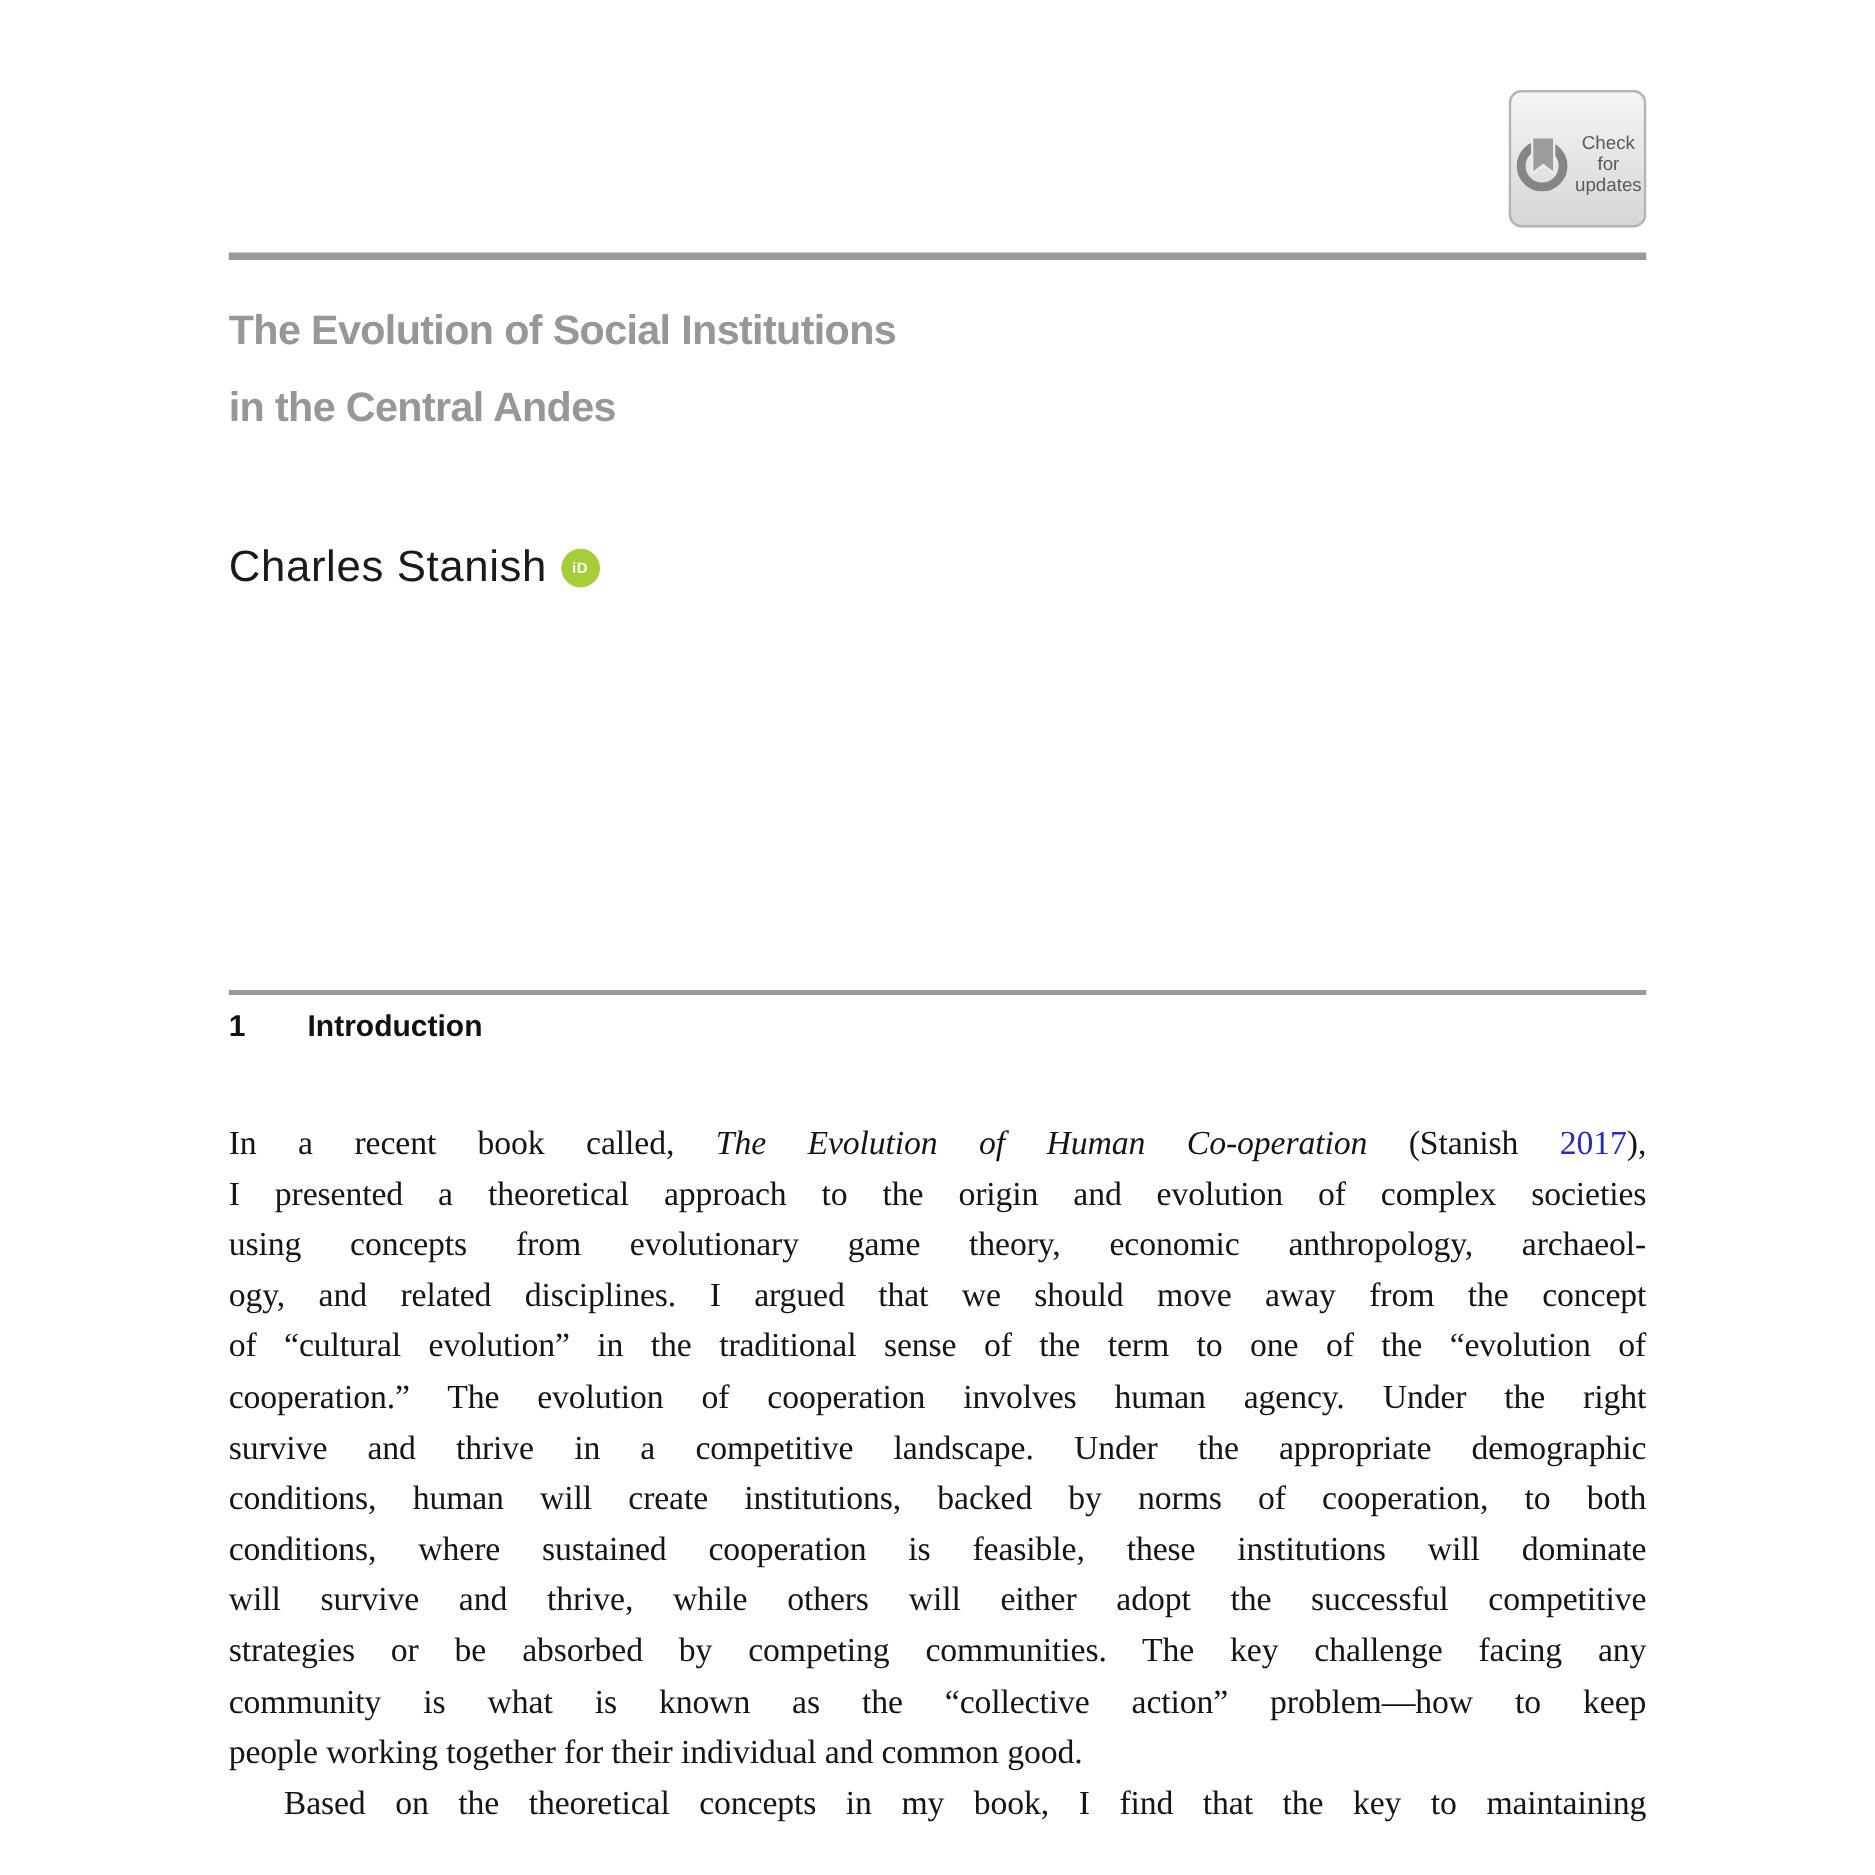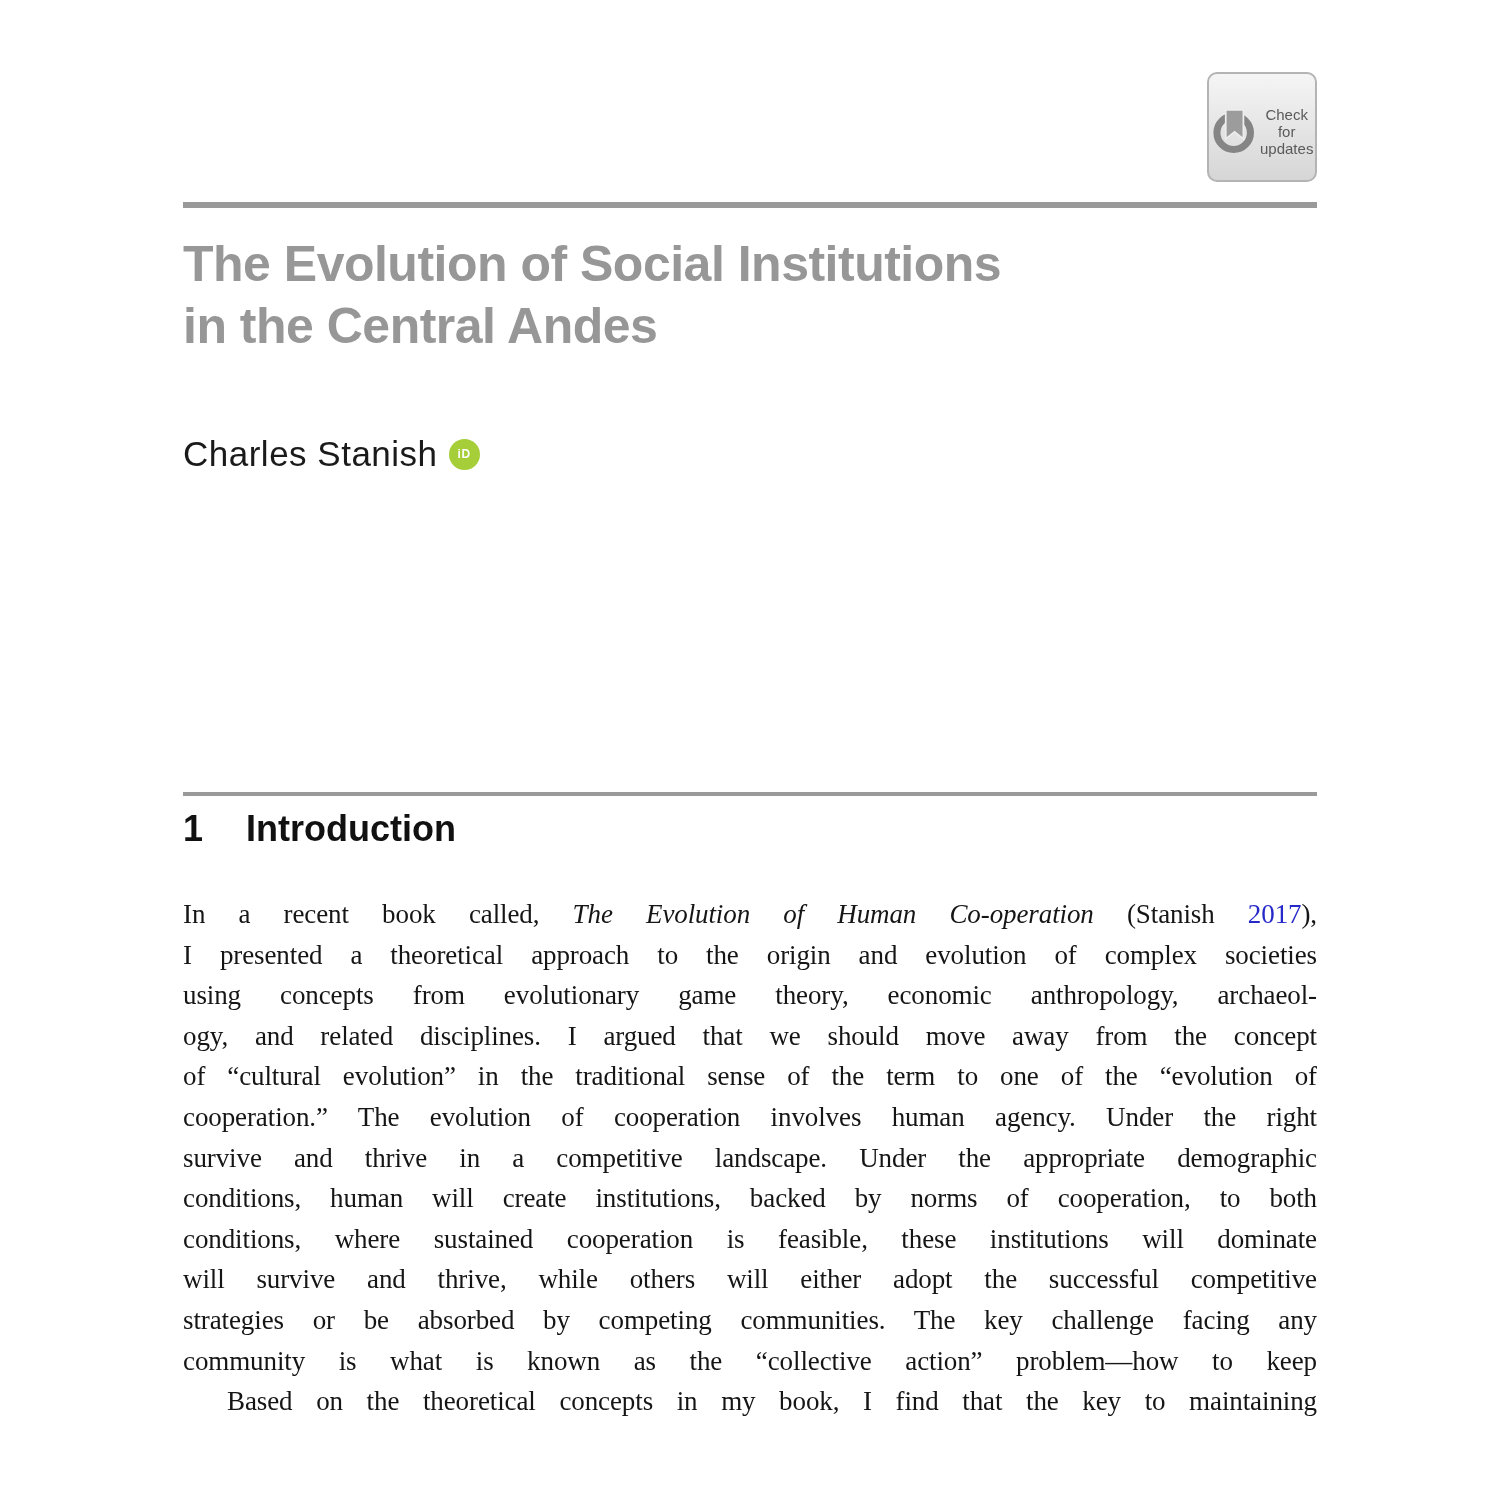--- a/index.html
+++ b/index.html
@@ -17,35 +17,35 @@
     padding-top:7px; cursor:pointer;
   }
   .badge svg { width:56px; height:56px; display:block; }
   .badge-text { font-size:15px; line-height:17px; color:#5a5a5a; text-align:center; margin-top:2px; }
 
   .rule-top { position:absolute; left:183px; top:202px; width:1134px; height:6px; background:#9a9a9a; }
   .rule-mid { position:absolute; left:183px; top:792px; width:1134px; height:4px; background:#9a9a9a; }
 
   .title {
     position:absolute; left:183px; top:233px; width:1200px;
-    font-size:50px; font-weight:bold; color:#979797; line-height:62px; letter-spacing:-0.5px;
+    font-size:33px; font-weight:bold; color:#979797; line-height:62px; letter-spacing:-0.5px;
   }
   .title span { display:block; }
 
   .author {
     position:absolute; left:183px; top:434px; display:flex; align-items:center;
     font-size:35px; color:#1a1a1a; letter-spacing:0.5px;
   }
   .orcid {
     display:inline-flex; margin-left:11px; width:31px; height:31px; border-radius:50%;
     background:#a6ce39; color:#ffffff; font-size:12px; font-weight:bold;
     align-items:center; justify-content:center; cursor:pointer; user-select:none;
   }
 
-  .heading { position:absolute; left:183px; top:808px; font-size:36px; font-weight:bold; color:#111111; }
+  .heading { position:absolute; left:183px; top:808px; font-size:24px; font-weight:bold; color:#111111; }
   .heading .num { display:inline-block; width:63px; }
 
   .bodytext {
     position:absolute; left:183px; top:894px; width:1134px;
     font-family:"Liberation Serif", serif; font-size:27px; color:#151515; letter-spacing:-0.1px;
   }
   .bline { line-height:40.6px; text-align:justify; text-align-last:justify; }
   .bline.noexpand { text-align-last:left; }
   .bline.indent { text-indent:44px; }
   .bline i { font-style:italic; }
@@ -91,16 +91,17 @@
     <div class="bline">using concepts from evolutionary game theory, economic anthropology, archaeol-</div>
     <div class="bline">ogy, and related disciplines. I argued that we should move away from the concept</div>
     <div class="bline">of “cultural evolution” in the traditional sense of the term to one of the “evolution of</div>
     <div class="bline">cooperation.” The evolution of cooperation involves human agency. Under the right</div>
     <div class="bline">survive and thrive in a competitive landscape. Under the appropriate demographic</div>
     <div class="bline">conditions, human will create institutions, backed by norms of cooperation, to both</div>
     <div class="bline">conditions, where sustained cooperation is feasible, these institutions will dominate</div>
     <div class="bline">will survive and thrive, while others will either adopt the successful competitive</div>
     <div class="bline">strategies or be absorbed by competing communities. The key challenge facing any</div>
     <div class="bline">community is what is known as the “collective action” problem—how to keep</div>
+    <div class="bline noexpand">people working together for their individual and common good.</div>
     <div class="bline indent">Based on the theoretical concepts in my book, I find that the key to maintaining</div>
   </div>
 
 </div>
 
 </body></html>

